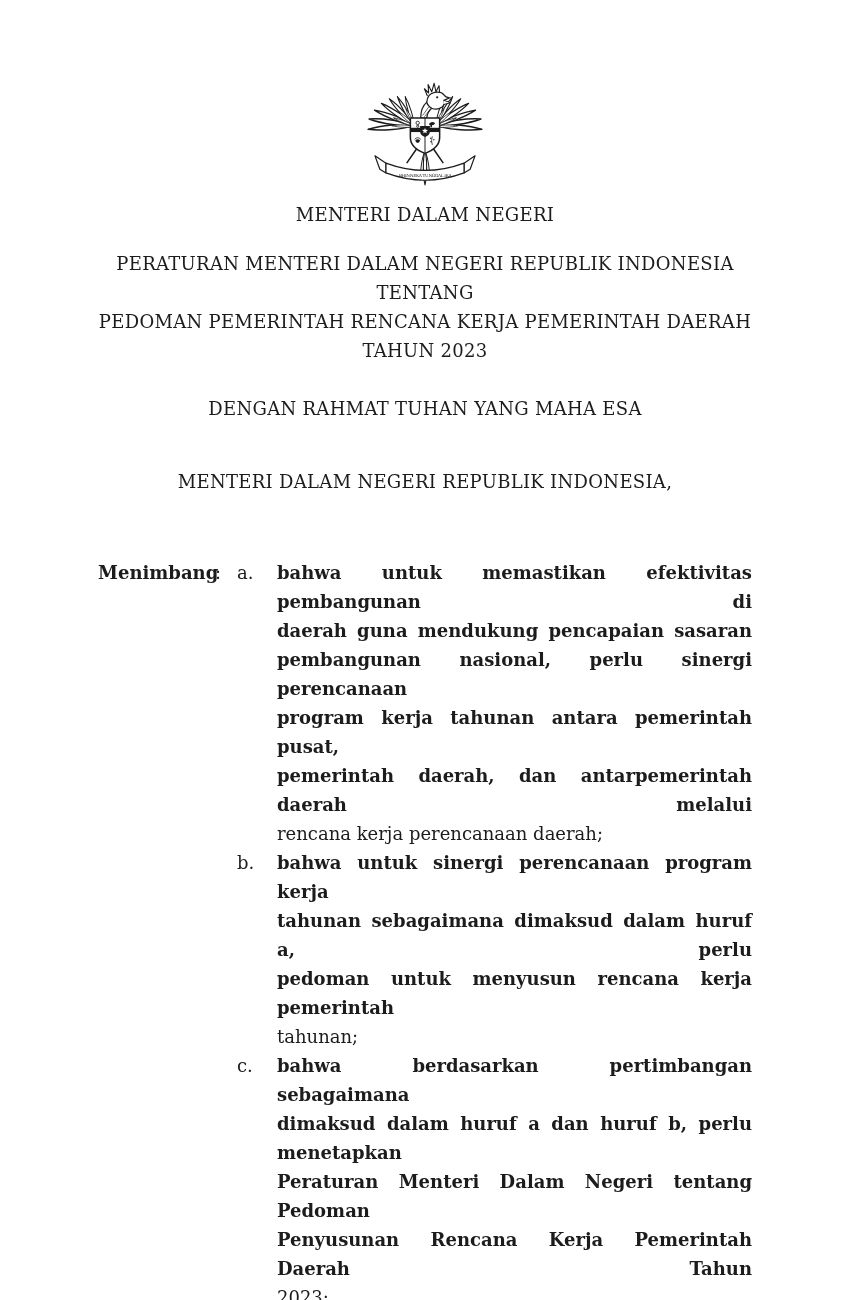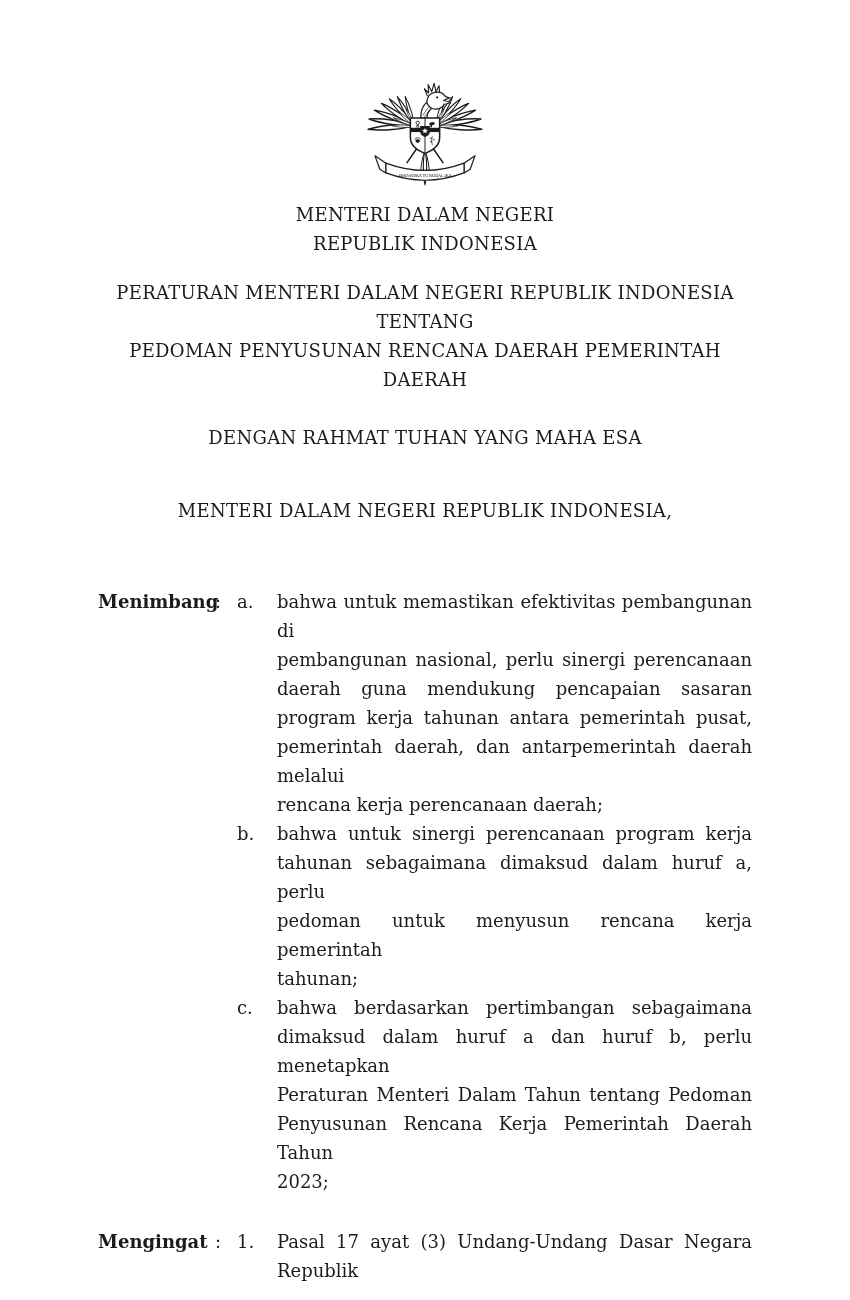--- a/index.html
+++ b/index.html
@@ -23,21 +23,21 @@
   .title-block{ margin-top: 20px; }
   .invocation { margin-top: 29px; }
   .issuer     { margin-top: 44px; }
   .considerations { margin-top: 62px; }
   .legal-basis    { margin-top: 31px; }
   .clause { display: flex; align-items: flex-start; }
   .c-label  { width: 117px; flex: none; font-weight: bold; }
   .c-colon  { width: 22px;  flex: none; }
   .c-marker { width: 40px;  flex: none; }
   .c-text   { width: 475px; flex: none; }
-  .line-just { text-align: justify; text-align-last: justify; }
+  .line-just { text-align: justify; text-align-last: justify; font-weight: bold; }
   .line-last { text-align: left; }
 </style>
 </head>
 <body>
 
 <div class="page">
 
   <div class="emblem-wrap">
     <svg width="122" height="122" viewBox="0 0 200 200" aria-hidden="true">
       <defs>
@@ -103,42 +103,42 @@
         <circle cx="114.5" cy="117.5" r="1.2"></circle>
         <circle cx="109.8" cy="121" r="1.2"></circle>
       </g>
       <path d="M92 95 L108 95 L108 104 Q108 110 100 113 Q92 110 92 104 Z" fill="#1c1c1c"></path>
       <polygon points="100,98.2 101.3,101.4 104.8,101.6 102.1,103.9 103,107.2 100,105.3 97,107.2 97.9,103.9 95.2,101.6 98.7,101.4" fill="#ffffff"></polygon>
     </svg>
   </div>
 
   <div class="ministry center caps">
     <div>MENTERI DALAM NEGERI</div>
-    <div>REPUBLIK INDONESIA</div>
   </div>
 
   <div class="title-block center caps">
     <div>PERATURAN MENTERI DALAM NEGERI REPUBLIK INDONESIA</div>
     <div>TENTANG</div>
-    <div>PEDOMAN PENYUSUNAN RENCANA DAERAH PEMERINTAH DAERAH</div>
+    <div>PEDOMAN PEMERINTAH RENCANA KERJA PEMERINTAH DAERAH</div>
+    <div>TAHUN 2023</div>
   </div>
 
   <div class="invocation center caps">DENGAN RAHMAT TUHAN YANG MAHA ESA</div>
 
   <div class="issuer center caps">MENTERI DALAM NEGERI REPUBLIK INDONESIA,</div>
 
   <div class="considerations">
     <div class="clause">
       <div class="c-label">Menimbang</div>
       <div class="c-colon">:</div>
       <div class="c-marker">a.</div>
       <div class="c-text">
           <div class="line-just">bahwa untuk memastikan efektivitas pembangunan di</div>
+          <div class="line-just">daerah guna mendukung pencapaian sasaran</div>
           <div class="line-just">pembangunan nasional, perlu sinergi perencanaan</div>
-          <div class="line-just">daerah guna mendukung pencapaian sasaran</div>
           <div class="line-just">program kerja tahunan antara pemerintah pusat,</div>
           <div class="line-just">pemerintah daerah, dan antarpemerintah daerah melalui</div>
           <div class="line-last">rencana kerja perencanaan daerah;</div>
         </div>
     </div>
     <div class="clause">
       <div class="c-label"></div>
       <div class="c-colon"></div>
       <div class="c-marker">b.</div>
       <div class="c-text">
@@ -148,21 +148,21 @@
           <div class="line-last">tahunan;</div>
         </div>
     </div>
     <div class="clause">
       <div class="c-label"></div>
       <div class="c-colon"></div>
       <div class="c-marker">c.</div>
       <div class="c-text">
           <div class="line-just">bahwa berdasarkan pertimbangan sebagaimana</div>
           <div class="line-just">dimaksud dalam huruf a dan huruf b, perlu menetapkan</div>
-          <div class="line-just">Peraturan Menteri Dalam Tahun tentang Pedoman</div>
+          <div class="line-just">Peraturan Menteri Dalam Negeri tentang Pedoman</div>
           <div class="line-just">Penyusunan Rencana Kerja Pemerintah Daerah Tahun</div>
           <div class="line-last">2023;</div>
         </div>
     </div>
   </div>
 
   <div class="legal-basis">
     <div class="clause">
       <div class="c-label">Mengingat</div>
       <div class="c-colon">:</div>

